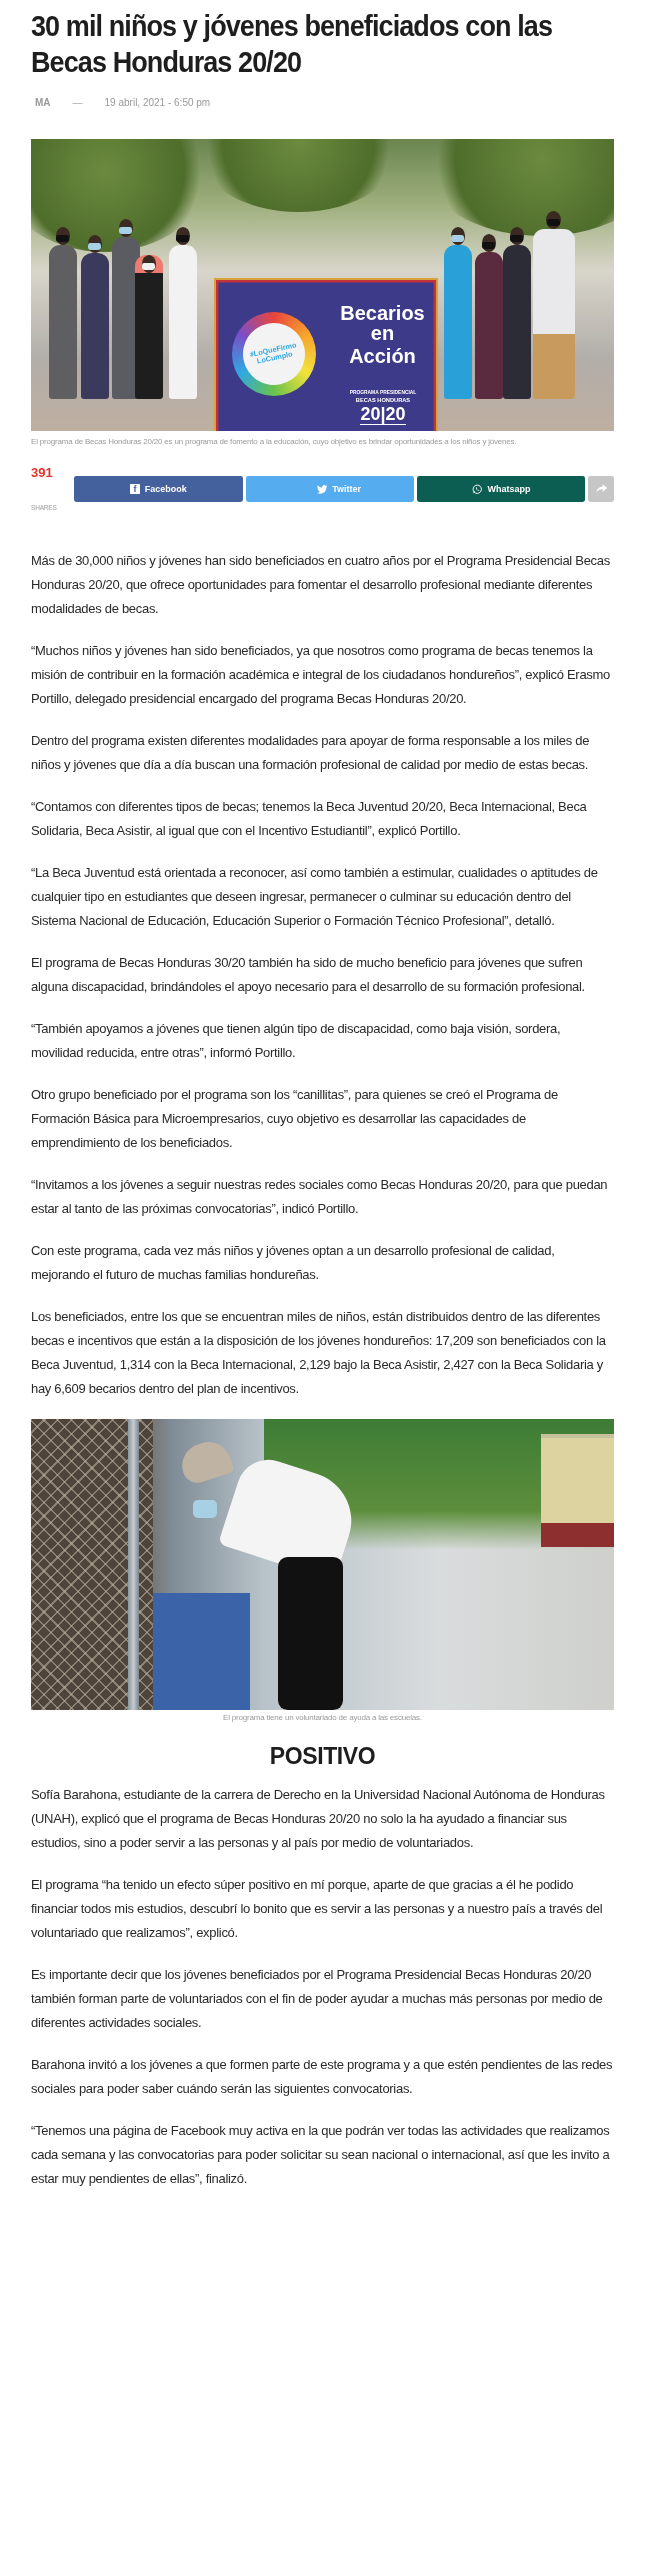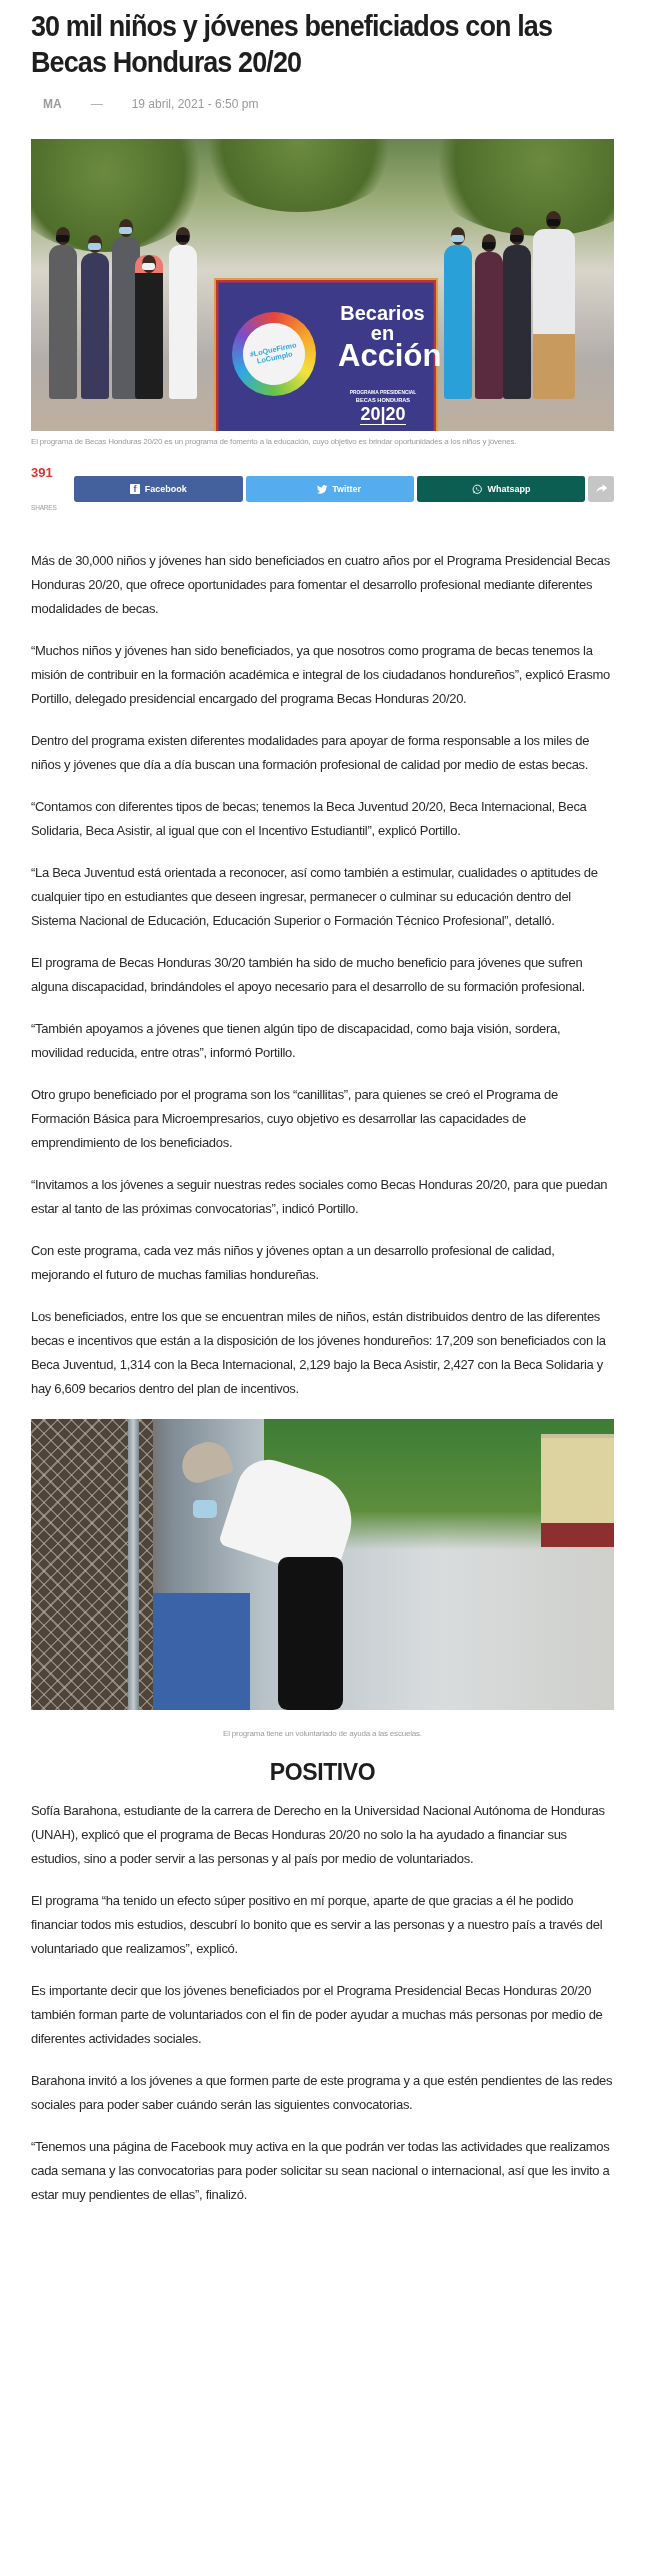--- a/index.html
+++ b/index.html
@@ -15,23 +15,23 @@
 
   .title {
     position: absolute; top: 8px; left: 0; width: 583px;
     font-family: "Liberation Sans", sans-serif;
     font-size: 30px; line-height: 36px; font-weight: bold;
     color: #1e1e1e; letter-spacing: -1px;
     transform: scaleX(0.9); transform-origin: left top;
     width: 648px;
   }
   .meta {
-    position: absolute; top: 97px; left: 12px;
-    font-size: 12px; color: #999999;
-    display: flex; gap: 29px; align-items: center;
+    position: absolute; top: 97px; left: 4px;
+    font-size: 10px; color: #999999;
+    display: flex; gap: 22px; align-items: center;
   }
   .meta .author { font-weight: bold; color: #9a9a9a; }
   .meta .dash { color: #aaaaaa; }
 
   .figure1 { position: absolute; top: 139px; left: 0; width: 583px; height: 292px; overflow: hidden; }
   .photo { width: 100%; height: 100%; position: relative; }
   .photo1 {
     background:
       linear-gradient(180deg, rgba(90,120,60,0.9) 0%, rgba(140,160,100,0.85) 22%, rgba(200,195,180,0.7) 45%, rgba(170,165,160,0.9) 75%, rgba(190,175,160,1) 100%);
   }
@@ -103,21 +103,21 @@
   .photo2 .bldg .red { position: absolute; bottom: 0; left: 0; width: 100%; height: 24px; background: #8d2f2f; }
   .photo2 .fence { position: absolute; left: 0; top: 0; width: 122px; height: 100%;
     background: repeating-linear-gradient(45deg, rgba(200,190,170,0.5) 0 1.6px, rgba(0,0,0,0) 1.6px 9.7px), repeating-linear-gradient(-45deg, rgba(200,190,170,0.5) 0 1.6px, rgba(0,0,0,0) 1.6px 9.7px), #4e443c; }
   .photo2 .pole { position: absolute; left: 97px; top: 0; width: 11.3px; height: 100%; background: linear-gradient(90deg, #8c989e, #c3ccd0, #7b868b); }
   .photo2 .wall { position: absolute; left: 122px; top: 174px; width: 97px; height: 117px; background: #3a63a8; }
   .photo2 .girl { position: absolute; left: 199px; top: 49px; width: 122px; height: 97px; background: #f4f4f4; border-radius: 32px 49px 16px 8px; transform: rotate(18deg); }
   .photo2 .pants { position: absolute; left: 247px; top: 138px; width: 65px; height: 153px; background: #111111; border-radius: 9.7px; }
   .photo2 .cap { position: absolute; left: 150px; top: 24px; width: 49px; height: 37px; background: #bfb3a4; border-radius: 24px 24px 4.9px 16px; transform: rotate(-18deg); }
   .photo2 .mask2 { position: absolute; left: 162px; top: 81px; width: 24px; height: 18px; background: #a8d0e4; border-radius: 4.9px; }
 
-  .caption2 { position: relative; margin-top: 19px; margin-bottom: 18px; font-size: 8px; color: #9b9b9b; text-align: center; letter-spacing: -0.2px; }
+  .caption2 { position: relative; margin-top: 3px; margin-bottom: 18px; font-size: 8px; color: #9b9b9b; text-align: center; letter-spacing: -0.2px; }
   .subhead { text-align: center; font-size: 23px; font-weight: bold; color: #1e1e1e; letter-spacing: -0.4px; margin-bottom: 11.3px; line-height: 32px; }
 </style>
 </head>
 <body>
 
 <div class="wrap">
 
   <h1 class="title">30 mil niños y jóvenes beneficiados con las Becas Honduras 20/20</h1>
 
   <div class="meta">
@@ -169,21 +169,21 @@
           <div class="mask" style="left:13.8px;background:#111"></div>
         </div>
 
       <div class="banner">
         <div class="ring">
           <div class="inner">#LoQueFirmo LoCumplo</div>
         </div>
         <div class="bt">
           <div>Becarios</div>
           <div>en</div>
-          <div style="font-size:31px;line-height:26px;">Acción</div>
+          <div style="font-size:20px;line-height:26px;">Acción</div>
         </div>
         <div class="prog">
           <div>PROGRAMA PRESIDENCIAL</div>
           <div class="sub">BECAS HONDURAS</div>
           <div class="big">20|20</div>
         </div>
       </div>
     </div>
   </div>
   <div class="caption caption1">El programa de Becas Honduras 20/20 es un programa de fomento a la educación, cuyo objetivo es brindar oportunidades a los niños y jóvenes.</div>

